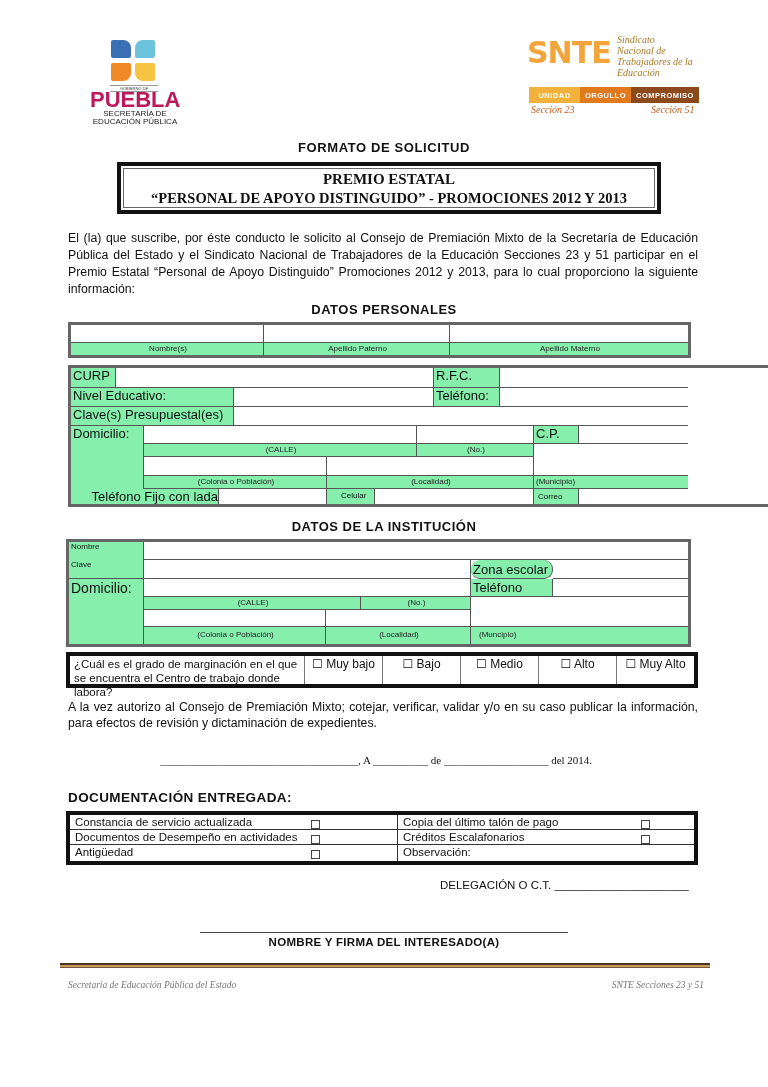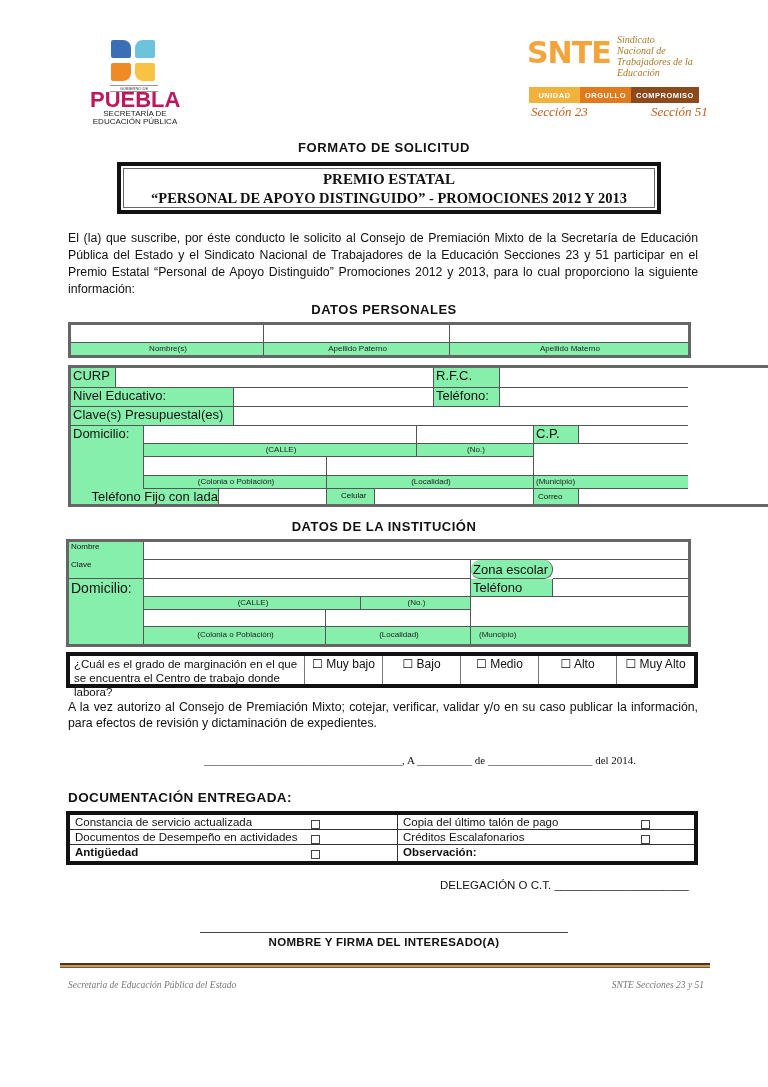--- a/index.html
+++ b/index.html
@@ -20,21 +20,21 @@
   .puebla-sub { position: absolute; left: 2px; top: 72px; width: 110px; font-size: 8px; line-height: 8px; text-align: center; color: #222; }
 
   .snte-logo { left: 525px; top: 34px; width: 190px; height: 86px; }
   .snte-word { position: absolute; left: 2px; top: 4px; font-size: 30px; font-weight: bold; color: #f3a43a; letter-spacing: -1px; line-height: 30px; font-family: "DejaVu Sans", sans-serif; }
   .snte-text { position: absolute; left: 90px; top: 0px; font-family: "Liberation Serif", serif; font-style: italic; font-size: 10px; line-height: 11px; color: #a87a2a; }
   .snte-bar { position: absolute; left: 4px; top: 53px; width: 170px; height: 16px; display: flex; font-size: 7.5px; font-weight: bold; color: #fff; letter-spacing: 0.5px; }
   .snte-bar span { display: flex; align-items: center; justify-content: center; height: 100%; }
   .snte-bar .b1 { width: 30%; background: #f0b23a; }
   .snte-bar .b2 { width: 30%; background: #e07a1c; }
   .snte-bar .b3 { width: 40%; background: #8c4a1c; }
-  .snte-sec { position: absolute; top: 70px; font-family: "Liberation Serif", serif; font-style: italic; font-size: 13px; color: #c06020; }
+  .snte-sec { position: absolute; top: 70px; font-family: "Liberation Serif", serif; font-style: italic; font-size: 10px; color: #c06020; }
 
   
   .form-title { left: 0; width: 768px; top: 140px; text-align: center; font-weight: bold; font-size: 13px; letter-spacing: 0.6px; }
   .title-box { left: 117px; top: 162px; width: 544px; height: 52px; border: 4px solid #111; padding: 2px; }
   .title-box-inner { width: 100%; height: 100%; border: 1px solid #666; text-align: center; font-family: "Liberation Serif", serif; font-weight: bold; }
   .title-l1 { font-size: 15px; line-height: 19px; margin-top: 1px; }
   .title-l2 { font-size: 14.5px; line-height: 19px; white-space: nowrap; }
 
   .intro { left: 68px; top: 230px; width: 630px; font-size: 12.3px; line-height: 17px; text-align: justify; }
 
@@ -47,26 +47,26 @@
   .white { background: #fff; }
   .sm { font-size: 8px; line-height: 11px; text-align: center; color: #222; }
   .tiny { font-size: 8px; line-height: 10px; }
 
   .choice-table { left: 66px; top: 652px; width: 632px; height: 36px; border: 4px solid #111; display: flex; }
   .choice-q { width: 235px; font-size: 11.5px; line-height: 14px; padding: 1px 4px; border-right: 1px solid #777; }
   .choice { flex: 1; font-size: 12px; text-align: center; padding-top: 1px; border-right: 1px solid #777; white-space: nowrap; }
   .choice:last-child { border-right: none; }
 
   .auth { left: 68px; top: 699px; width: 630px; font-size: 12.3px; line-height: 16px; text-align: justify; }
-  .place-date { left: 160px; top: 754px; font-family: "Liberation Serif", serif; font-size: 11px; white-space: nowrap; margin-left: 44px; }
+  .place-date { left: 160px; top: 754px; font-family: "Liberation Serif", serif; font-size: 11px; white-space: nowrap; }
 
   .doc-h { left: 68px; top: 790px; font-weight: bold; font-size: 13.5px; letter-spacing: 0.4px; }
   .doc-table { left: 66px; top: 811px; width: 632px; height: 54px; border: 4px solid #111; }
   .doc-row { position: absolute; left: 0; width: 100%; height: 15px; border-bottom: 1px solid #333; font-size: 11.5px; line-height: 15px; }
-  .doc-row:last-child { border-bottom: none; font-weight: bold; }
+  .doc-row:last-child { border-bottom: none; }
   .doc-col { position: absolute; top: 0; height: 100%; padding-left: 5px; white-space: nowrap; }
   .doc-divider { position: absolute; left: 327px; top: 0; width: 1px; height: 100%; background: #333; }
   .cb { display: inline-block; width: 9px; height: 9px; border: 1px solid #444; background: #fff; }
 
   .deleg { left: 440px; top: 879px; font-size: 11.5px; white-space: nowrap; }
   .sig-line { left: 200px; top: 932px; width: 368px; border-top: 1px solid #444; }
   .sig-label { left: 0; width: 768px; top: 936px; text-align: center; font-weight: bold; font-size: 11.5px; letter-spacing: 0.3px; }
 
   .footer-rule { left: 60px; top: 963px; width: 650px; height: 6px; }
   .footer-rule .r1 { height: 2px; background: #4a3320; }

